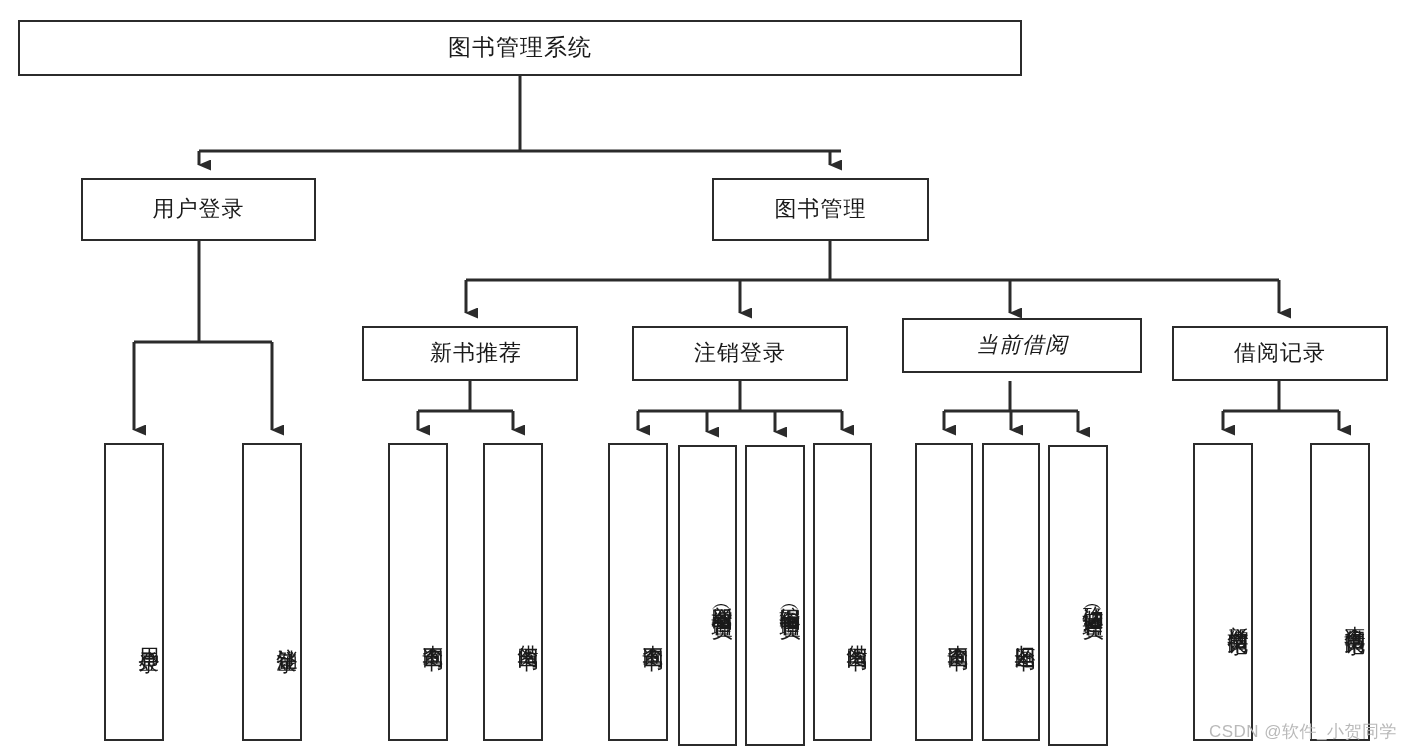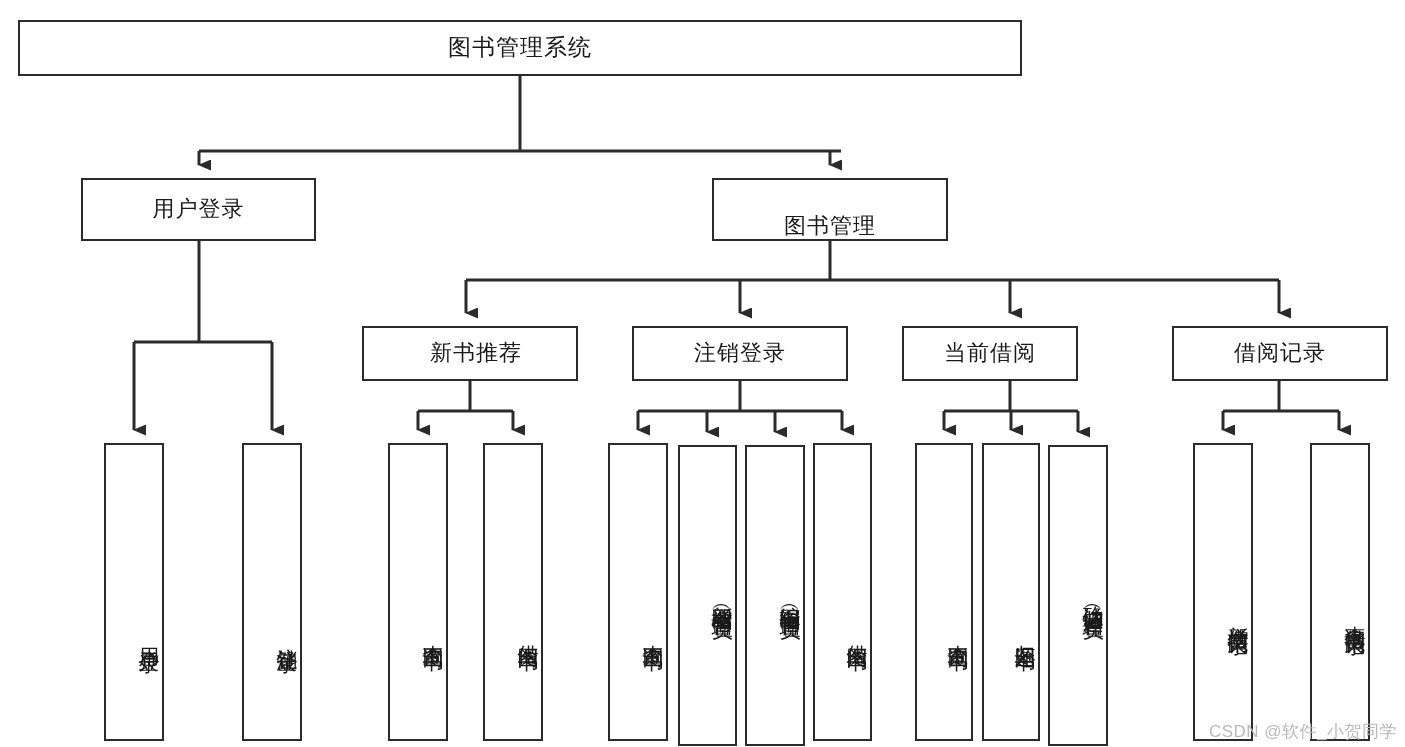--- a/index.html
+++ b/index.html
@@ -106,31 +106,31 @@
     </g>
   </svg>
 
   <div class="node horiz root" style="left:18px;top:12px;width:1004px;height:56px;">
     <span>图书管理系统</span>
   </div>
 
   <div class="node horiz" style="left:81px;top:170px;width:235px;height:63px;">
     <span>用户登录</span>
   </div>
-  <div class="node horiz" style="left:712px;top:170px;width:236px;height:63px;align-items:flex-end;">
+  <div class="node horiz" style="left:712px;top:170px;width:217px;height:63px;">
     <span>图书管理</span>
   </div>
 
   <div class="node horiz" style="left:362px;top:318px;width:216px;height:55px;padding-left:12px;">
     <span>新书推荐</span>
   </div>
   <div class="node horiz" style="left:632px;top:318px;width:216px;height:55px;">
     <span>注销登录</span>
   </div>
-  <div class="node horiz" style="left:902px;top:318px;width:176px;height:55px;">
+  <div class="node horiz" style="left:902px;top:310px;width:240px;height:55px;font-style:italic;">
     <span>当前借阅</span>
   </div>
   <div class="node horiz" style="left:1172px;top:318px;width:216px;height:55px;text-align:center;">
     <span>借阅记录</span>
   </div>
 
   <div class="node vert" style="left:104px;top:435px;width:60px;height:298px;padding-top:85px;">
     <span>用户登录</span>
   </div>
   <div class="node vert" style="left:242px;top:435px;width:60px;height:298px;padding-top:85px;">

